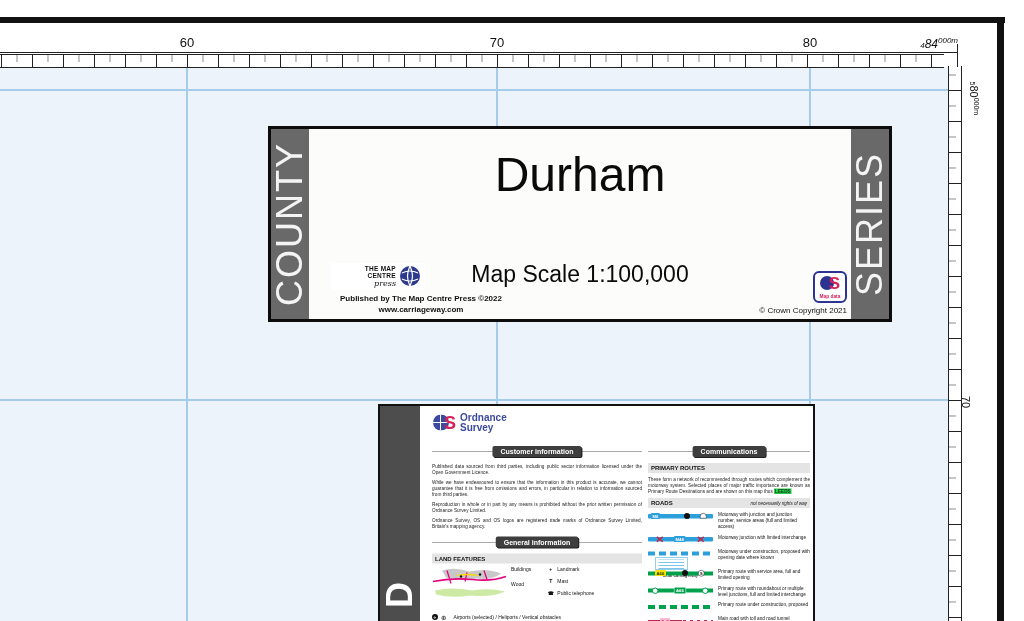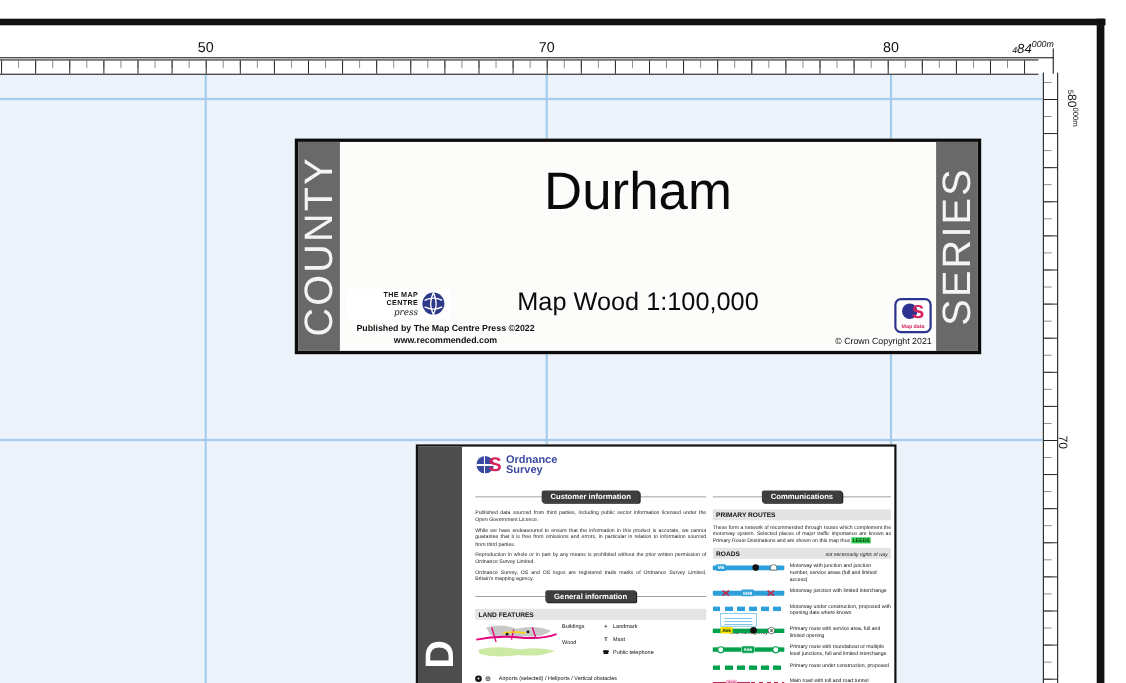--- a/index.html
+++ b/index.html
@@ -36,21 +36,21 @@
   
   .title-block{position:absolute;left:268px;top:126px;width:624px;height:196px;background:#fcfcfa;
                border:3px solid #0c0c0c;box-sizing:border-box;}
   .vband{position:absolute;top:0;bottom:0;width:38px;background:#696969;}
   .vband.left{left:0;} .vband.right{right:0;}
   .vband-text{position:absolute;top:50%;left:50%;transform:translate(-50%,-50%) rotate(-90deg);
               font-size:36px;letter-spacing:2px;color:#f4f4f4;white-space:nowrap;}
   .tb-content{position:absolute;left:38px;right:38px;top:0;bottom:0;}
   .map-title{position:absolute;top:18px;left:0;right:0;text-align:center;font-size:48px;color:#0a0a0a;}
   .map-scale{position:absolute;top:132px;left:0;right:0;text-align:center;font-size:23px;color:#0a0a0a;}
-  .publisher{position:absolute;left:6px;bottom:4px;width:180px;}
+  .publisher{position:absolute;left:22px;bottom:4px;width:180px;}
   .pub-logo{display:flex;align-items:center;background:#fff;padding:2px 4px;width:86px;}
   .pub-logo-text{text-align:right;margin-right:3px;flex:1;}
   .pub-logo-l1{font-size:6.5px;font-weight:bold;letter-spacing:.3px;}
   .pub-logo-l2{font-size:8px;font-style:italic;font-family:"DejaVu Serif",serif;}
   .pub-lines{margin-top:3px;font-size:8px;font-weight:bold;text-align:center;line-height:1.4;}
   .os-badge-wrap{position:absolute;right:4px;bottom:4px;text-align:right;}
   .os-badge{display:inline-block;border:2px solid #2d3390;border-radius:6px;background:#fff;
             width:34px;height:32px;text-align:center;padding-top:1px;box-sizing:border-box;}
   .os-mark{display:inline-flex;align-items:center;justify-content:center;height:18px;}
   .os-mark .o{width:14px;height:14px;border-radius:50%;background:#2d3390;display:inline-block;}
@@ -140,54 +140,54 @@
     <div class="gridline-v" style="left:809px"></div>
     <div class="gridline-h" style="top:22px"></div>
     <div class="gridline-h" style="top:332px"></div>
   </div>
 
   <div class="neatline-top"></div>
   <div class="km-ruler-top"></div>
   <div class="km-ruler-right"></div>
   <div class="corner-tick"></div>
 
-  <div class="easting-label" style="left:167px">50</div>
+  <div class="easting-label" style="left:167px">60</div>
   <div class="easting-label" style="left:477px">70</div>
   <div class="easting-label" style="left:790px">80</div>
   <div class="corner-label"><span class="pre">4</span><span>84</span><span class="sup">000m</span></div>
   <div class="v-label" style="left:952px;top:92px;width:44px"><span class="pre">5</span><span>80</span><span class="sup">000m</span></div>
   <div class="v-label" style="left:955px;top:396px;width:22px">70</div>
 
   <div class="page-border-top"></div>
   <div class="page-border-right"></div>
 
   <div class="title-block">
     <div class="vband left">
       <span class="vband-text">COUNTY</span>
     </div>
     <div class="vband right">
       <span class="vband-text">SERIES</span>
     </div>
     <div class="tb-content">
       <div class="map-title">Durham</div>
-      <div class="map-scale">Map Wood 1:100,000</div>
+      <div class="map-scale">Map Scale 1:100,000</div>
       <div class="publisher">
         <div class="pub-logo">
           <div class="pub-logo-text">
             <div class="pub-logo-l1">THE MAP CENTRE</div>
             <div class="pub-logo-l2">press</div>
           </div>
           <svg width="22" height="22" viewBox="0 0 22 22">
             <circle cx="11" cy="11" r="10" fill="#2d3a8c"></circle>
             <path d="M3 8 Q11 4 19 8 M3 14 Q11 18 19 14 M11 1 Q6 11 11 21 M11 1 Q16 11 11 21" stroke="#fff" stroke-width="1.2" fill="none"></path>
           </svg>
         </div>
         <div class="pub-lines">
           <div>Published by The Map Centre Press ©2022</div>
-          <div>www.recommended.com</div>
+          <div>www.carriageway.com</div>
         </div>
       </div>
       <div class="os-badge-wrap">
         <div class="os-badge">
           <span class="os-mark">
               <span class="o"></span>
               <span class="s">S</span>
             </span>
           <div class="os-badge-label">Map data</div>
         </div>

